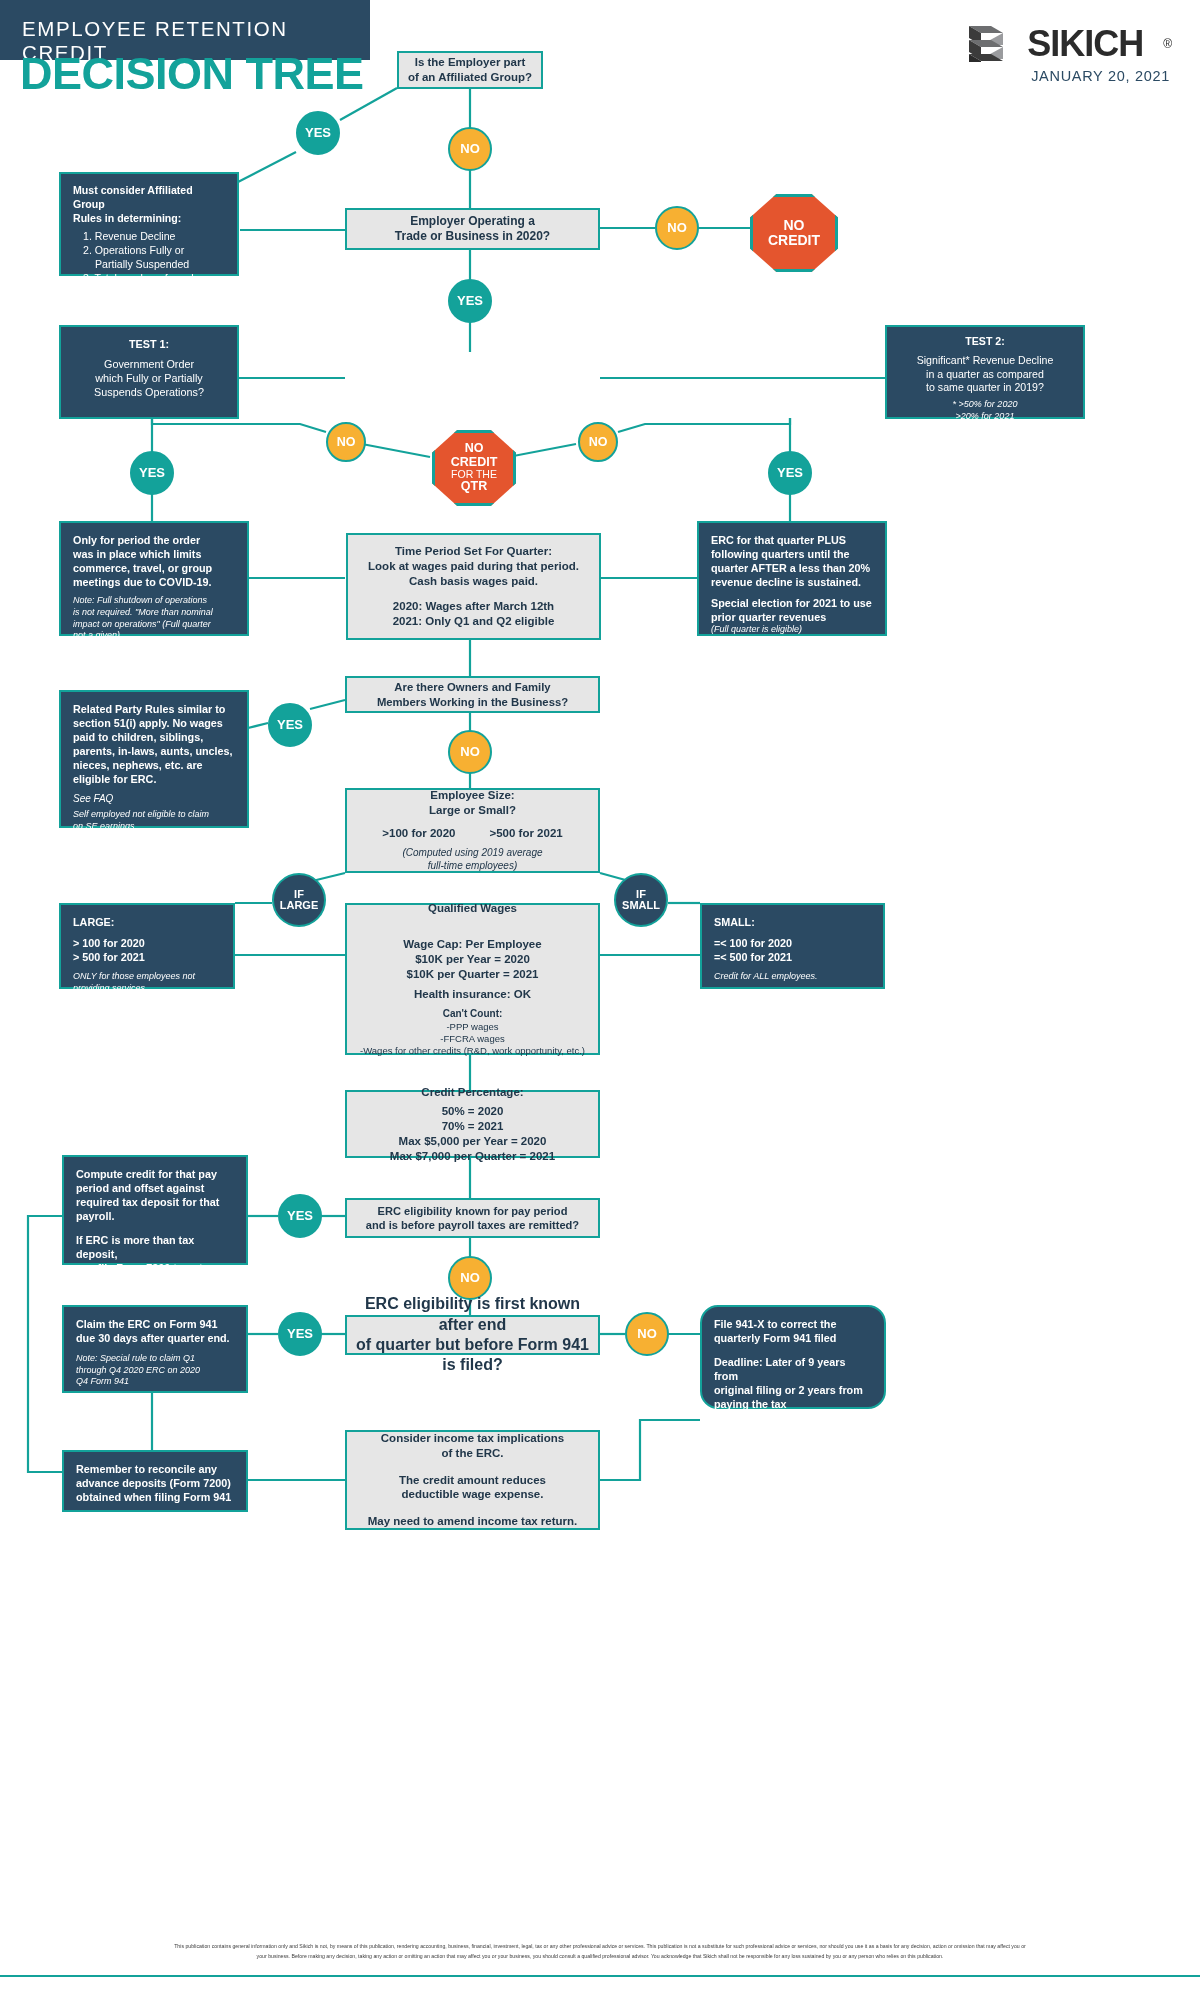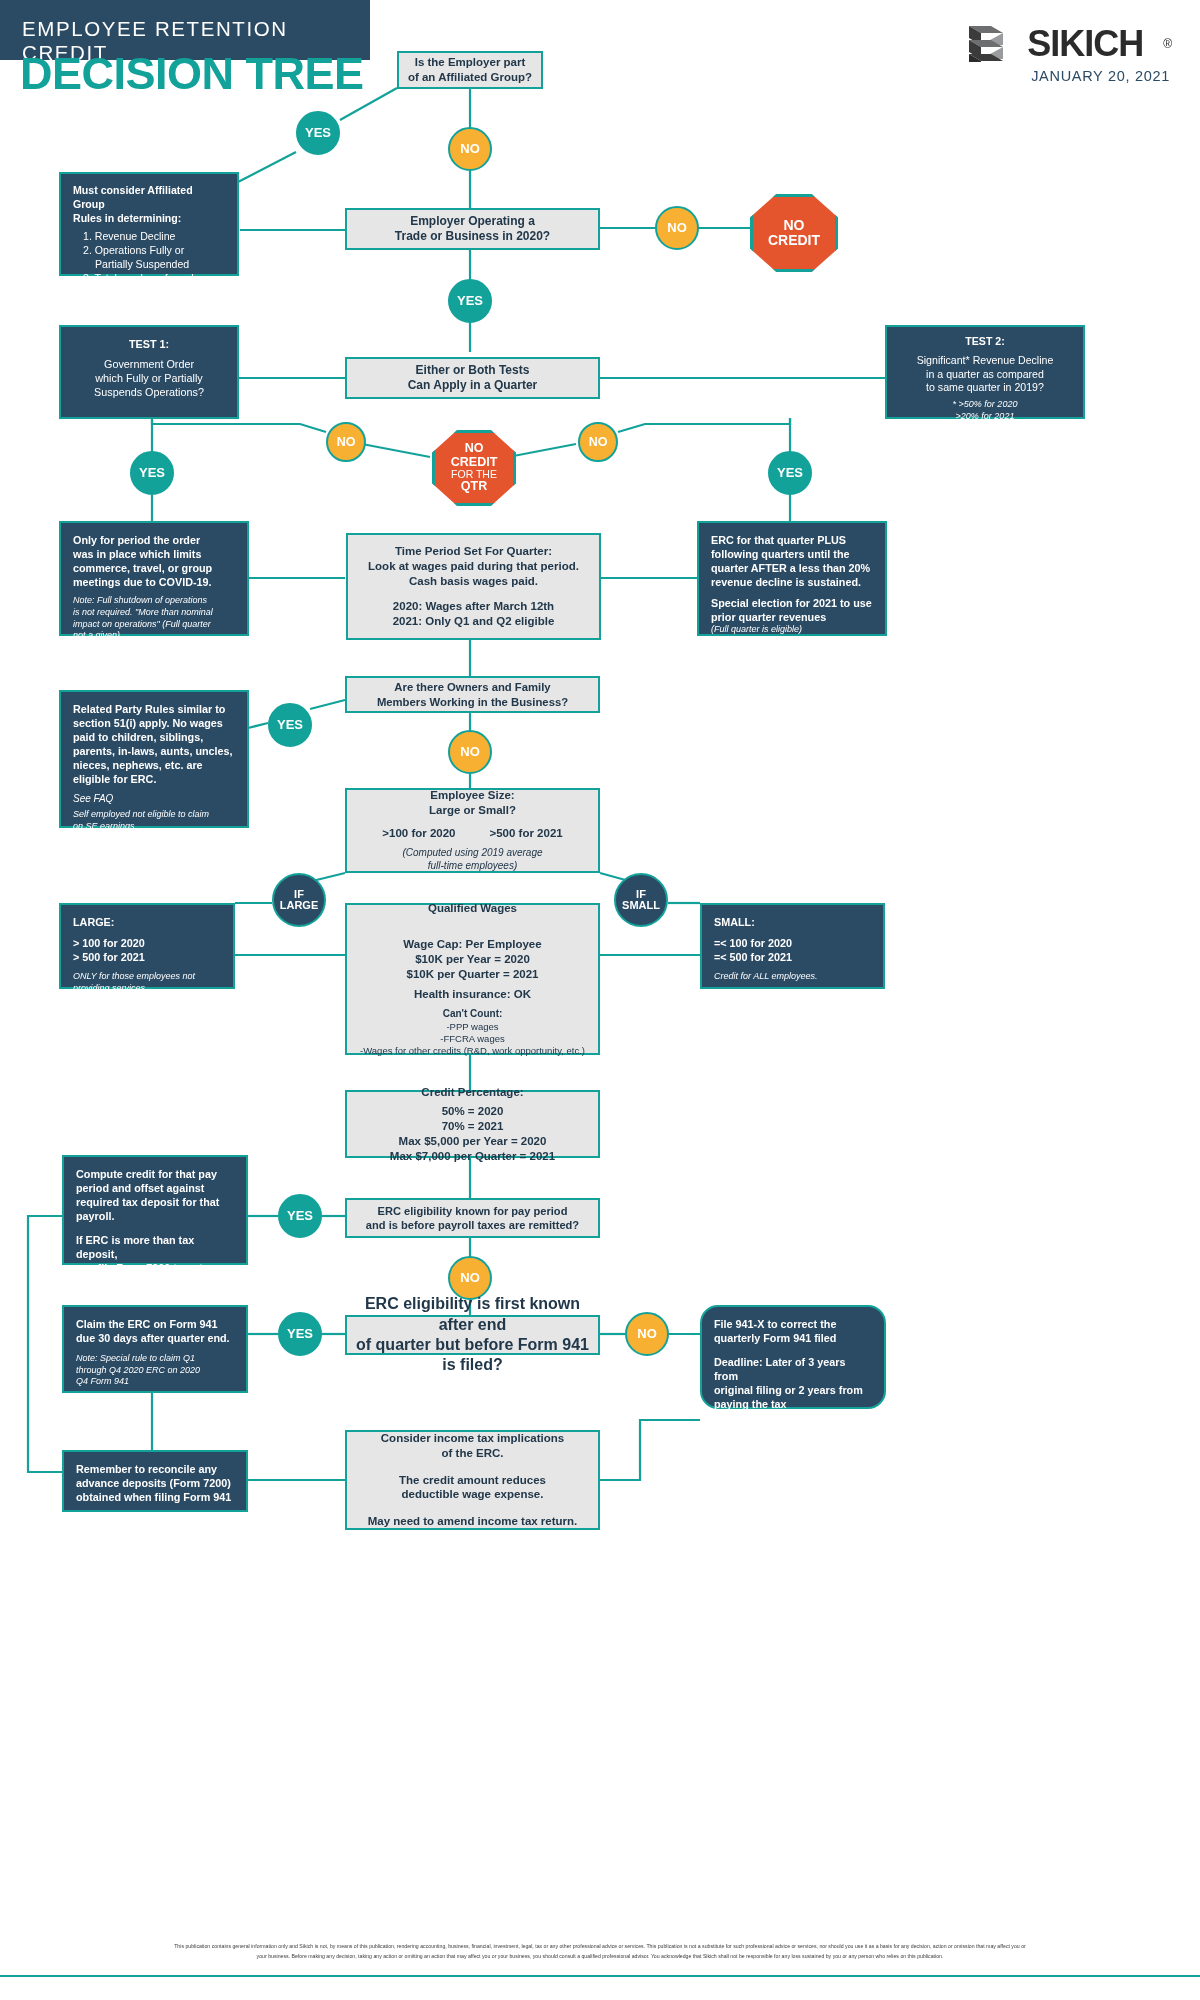--- a/index.html
+++ b/index.html
@@ -195,24 +195,20 @@
       <span>YES</span>
     </div>
 
   <div class="node navy" style="left:59px;top:325px;width:180px;height:94px;font-size:10.8px;text-align:center;">
     <div class="ln b" style="margin-bottom:6px;">TEST 1:</div>
     <div class="ln">Government Order</div>
     <div class="ln">which Fully or Partially</div>
     <div class="ln">Suspends Operations?</div>
   </div>
 
-  <div class="node gray" style="left:345px;top:357px;width:255px;height:42px;font-size:12px;">
-    <div class="ln b">Either or Both Tests</div>
-    <div class="ln b">Can Apply in a Quarter</div>
-  </div>
 
   <div class="node navy" style="left:885px;top:325px;width:200px;height:94px;font-size:10.6px;text-align:center;padding:8px 6px;">
     <div class="ln b" style="margin-bottom:5px;">TEST 2:</div>
     <div class="ln">Significant* Revenue Decline</div>
     <div class="ln">in a quarter as compared</div>
     <div class="ln" style="margin-bottom:4px;">to same quarter in 2019?</div>
     <div class="ln it xs">* &gt;50% for 2020</div>
     <div class="ln it xs">&gt;20% for 2021</div>
   </div>
 
@@ -385,21 +381,21 @@
     <div class="ln b">of quarter but before Form 941 is filed?</div>
   </div>
 
   <div class="circ no" style="left:625px;top:1312px;width:44px;height:44px;font-size:13px;">
       <span>NO</span>
     </div>
 
   <div class="node navy" style="left:700px;top:1305px;width:186px;height:104px;font-size:10.8px;border-radius:18px;">
     <div class="ln b">File 941-X to correct the</div>
     <div class="ln b" style="margin-bottom:10px;">quarterly Form 941 filed</div>
-    <div class="ln b">Deadline: Later of 3 years from</div>
+    <div class="ln b">Deadline: Later of 9 years from</div>
     <div class="ln b">original filing or 2 years from</div>
     <div class="ln b">paying the tax</div>
   </div>
 
   <div class="node navy" style="left:62px;top:1450px;width:186px;height:62px;font-size:10.8px;">
     <div class="ln b">Remember to reconcile any</div>
     <div class="ln b">advance deposits (Form 7200)</div>
     <div class="ln b">obtained when filing Form 941</div>
   </div>
 

